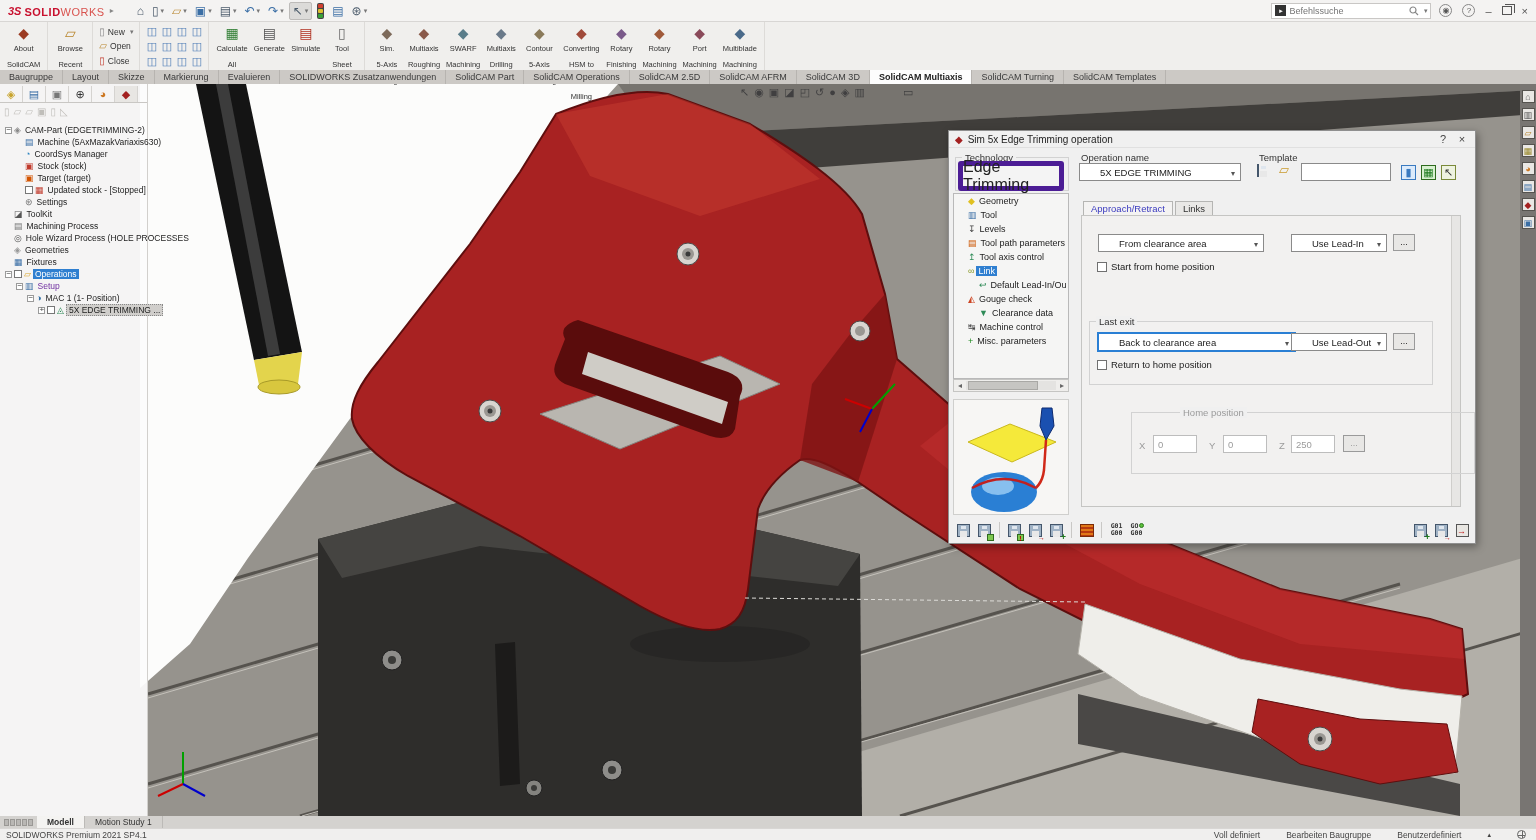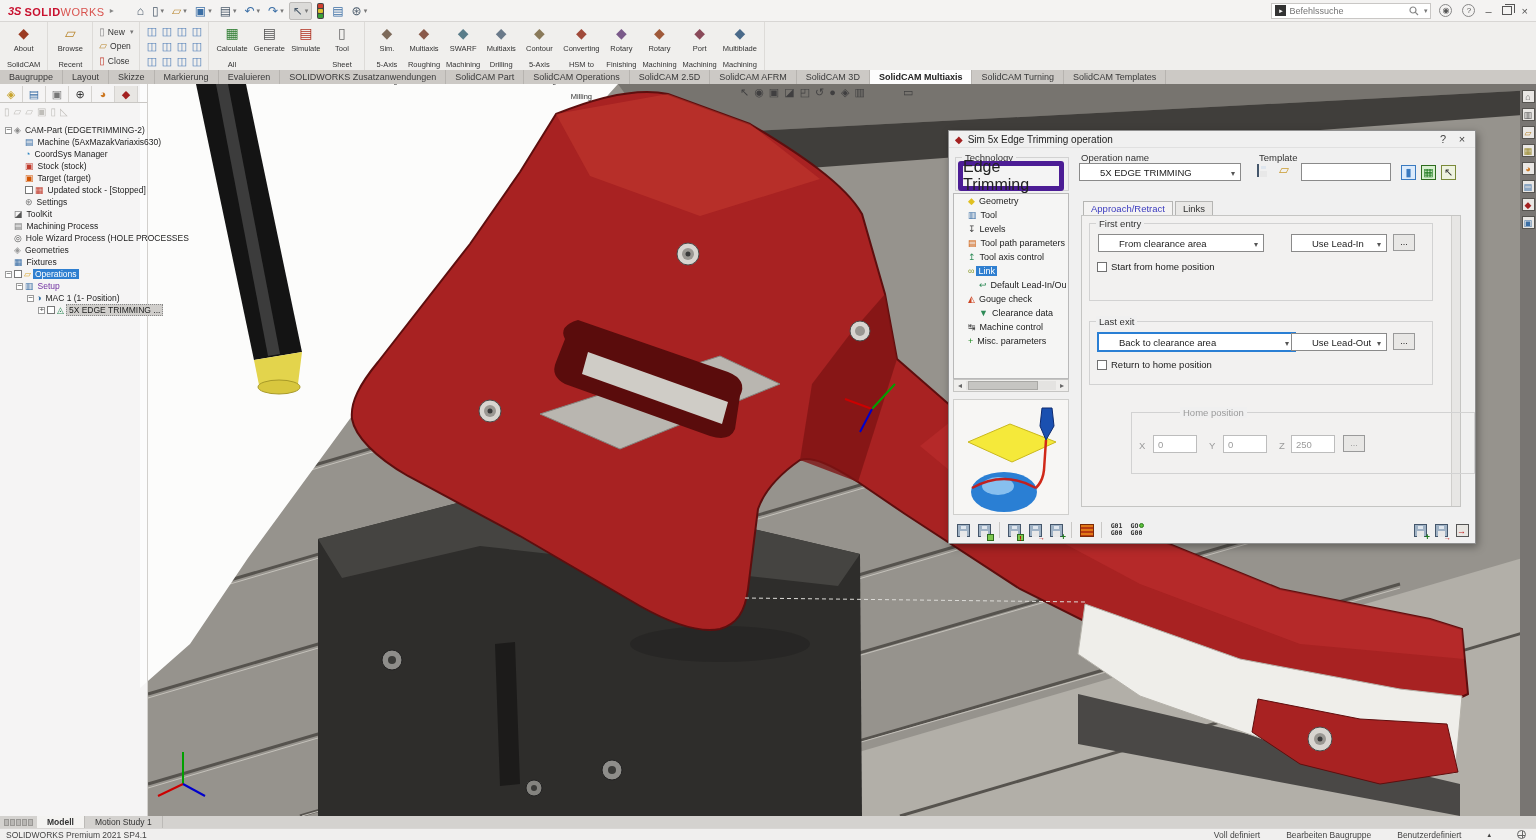--- a/index.html
+++ b/index.html
@@ -699,23 +699,20 @@
     </div>
 
     <div class="rpane-tabs">
       <span class="rtab2 active">Approach/Retract</span>
       <span class="rtab2">Links</span>
     </div>
     <div class="rpane">
       <div class="vscroll"></div>
     </div>
 
-    <div class="gbox" style="left:140px;top:92px;width:344px;height:78px">
-      <span class="grp-label">First entry</span>
-    </div>
     <div class="combo" style="left:149px;top:103px;width:166px">
       <span class="cmb-t">From clearance area</span>
         <span class="cmb-arr"></span>
     </div>
     <div class="combo" style="left:342px;top:103px;width:96px">
       <span class="cmb-t">Use Lead-In</span>
         <span class="cmb-arr"></span>
     </div>
     <div class="more-btn" style="left:444px;top:103px">...</div>
     <div class="chk-row" style="left:148px;top:130px">

